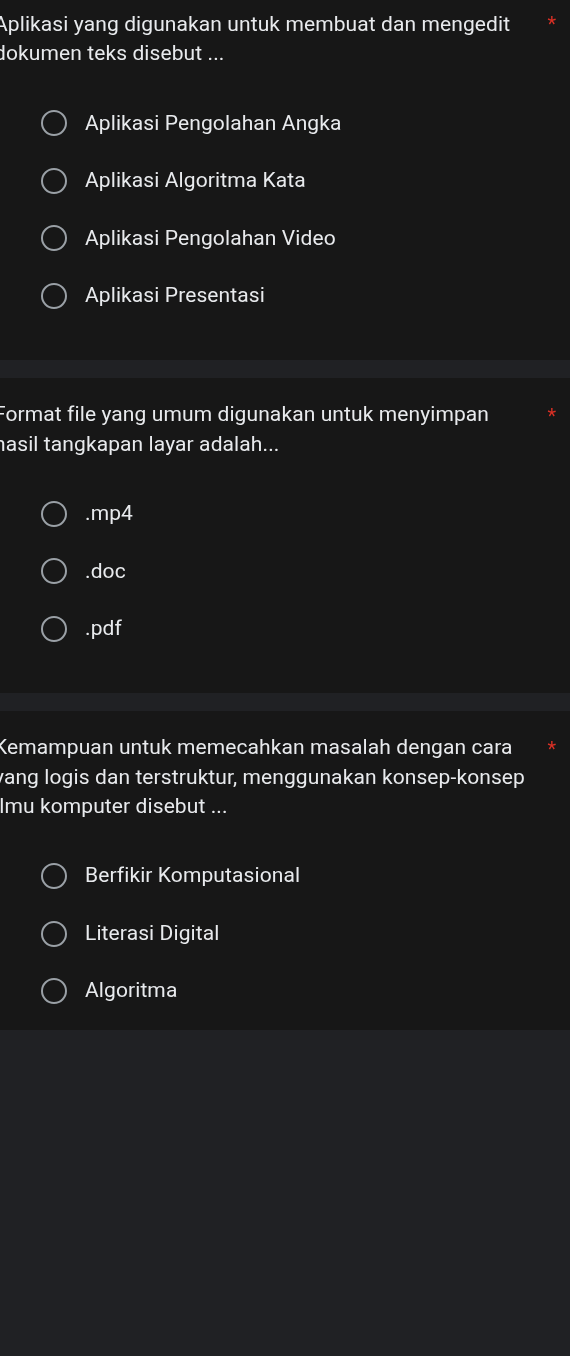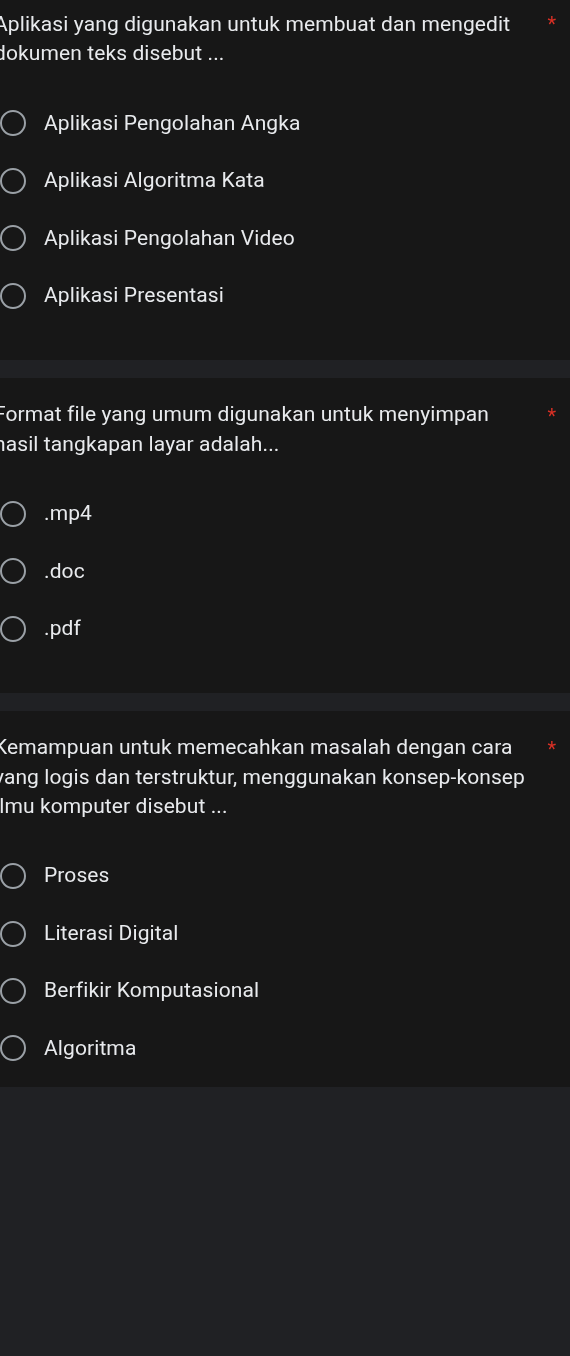--- a/index.html
+++ b/index.html
@@ -35,22 +35,23 @@
     padding-left: 10px;
     padding-top: 10px;
     font-size: 20px;
   }
   .options {
     padding-top: 6px;
   }
   .option {
     display: flex;
     align-items: center;
-    padding: 14px 0 14px 0;
+    padding: 14px 0 14px 12px;
     cursor: pointer;
+    margin-left: 29px;
   }
   .radio {
     width: 26px;
     height: 26px;
     border: 2px solid #9aa0a6;
     border-radius: 50%;
     margin-right: 18px;
     flex-shrink: 0;
     margin-left: 0;
   }
@@ -113,28 +114,24 @@
 </div>
 
 <div class="card pad-top" style="margin-bottom:0;padding-bottom:10px;">
   <div class="qheader">
     <div class="qtext">Kemampuan untuk memecahkan masalah dengan cara yang logis dan terstruktur, menggunakan konsep-konsep ilmu komputer disebut ...</div>
     <div class="req">*</div>
   </div>
   <div class="options">
     <div class="option">
       <span class="radio"></span>
-      <span class="opt-label">Proses</span>
+      <span class="opt-label">Berfikir Komputasional</span>
     </div>
     <div class="option">
       <span class="radio"></span>
       <span class="opt-label">Literasi Digital</span>
-    </div>
-    <div class="option">
-      <span class="radio"></span>
-      <span class="opt-label">Berfikir Komputasional</span>
     </div>
     <div class="option">
       <span class="radio"></span>
       <span class="opt-label">Algoritma</span>
     </div>
   </div>
 </div>
 
 </body></html>

